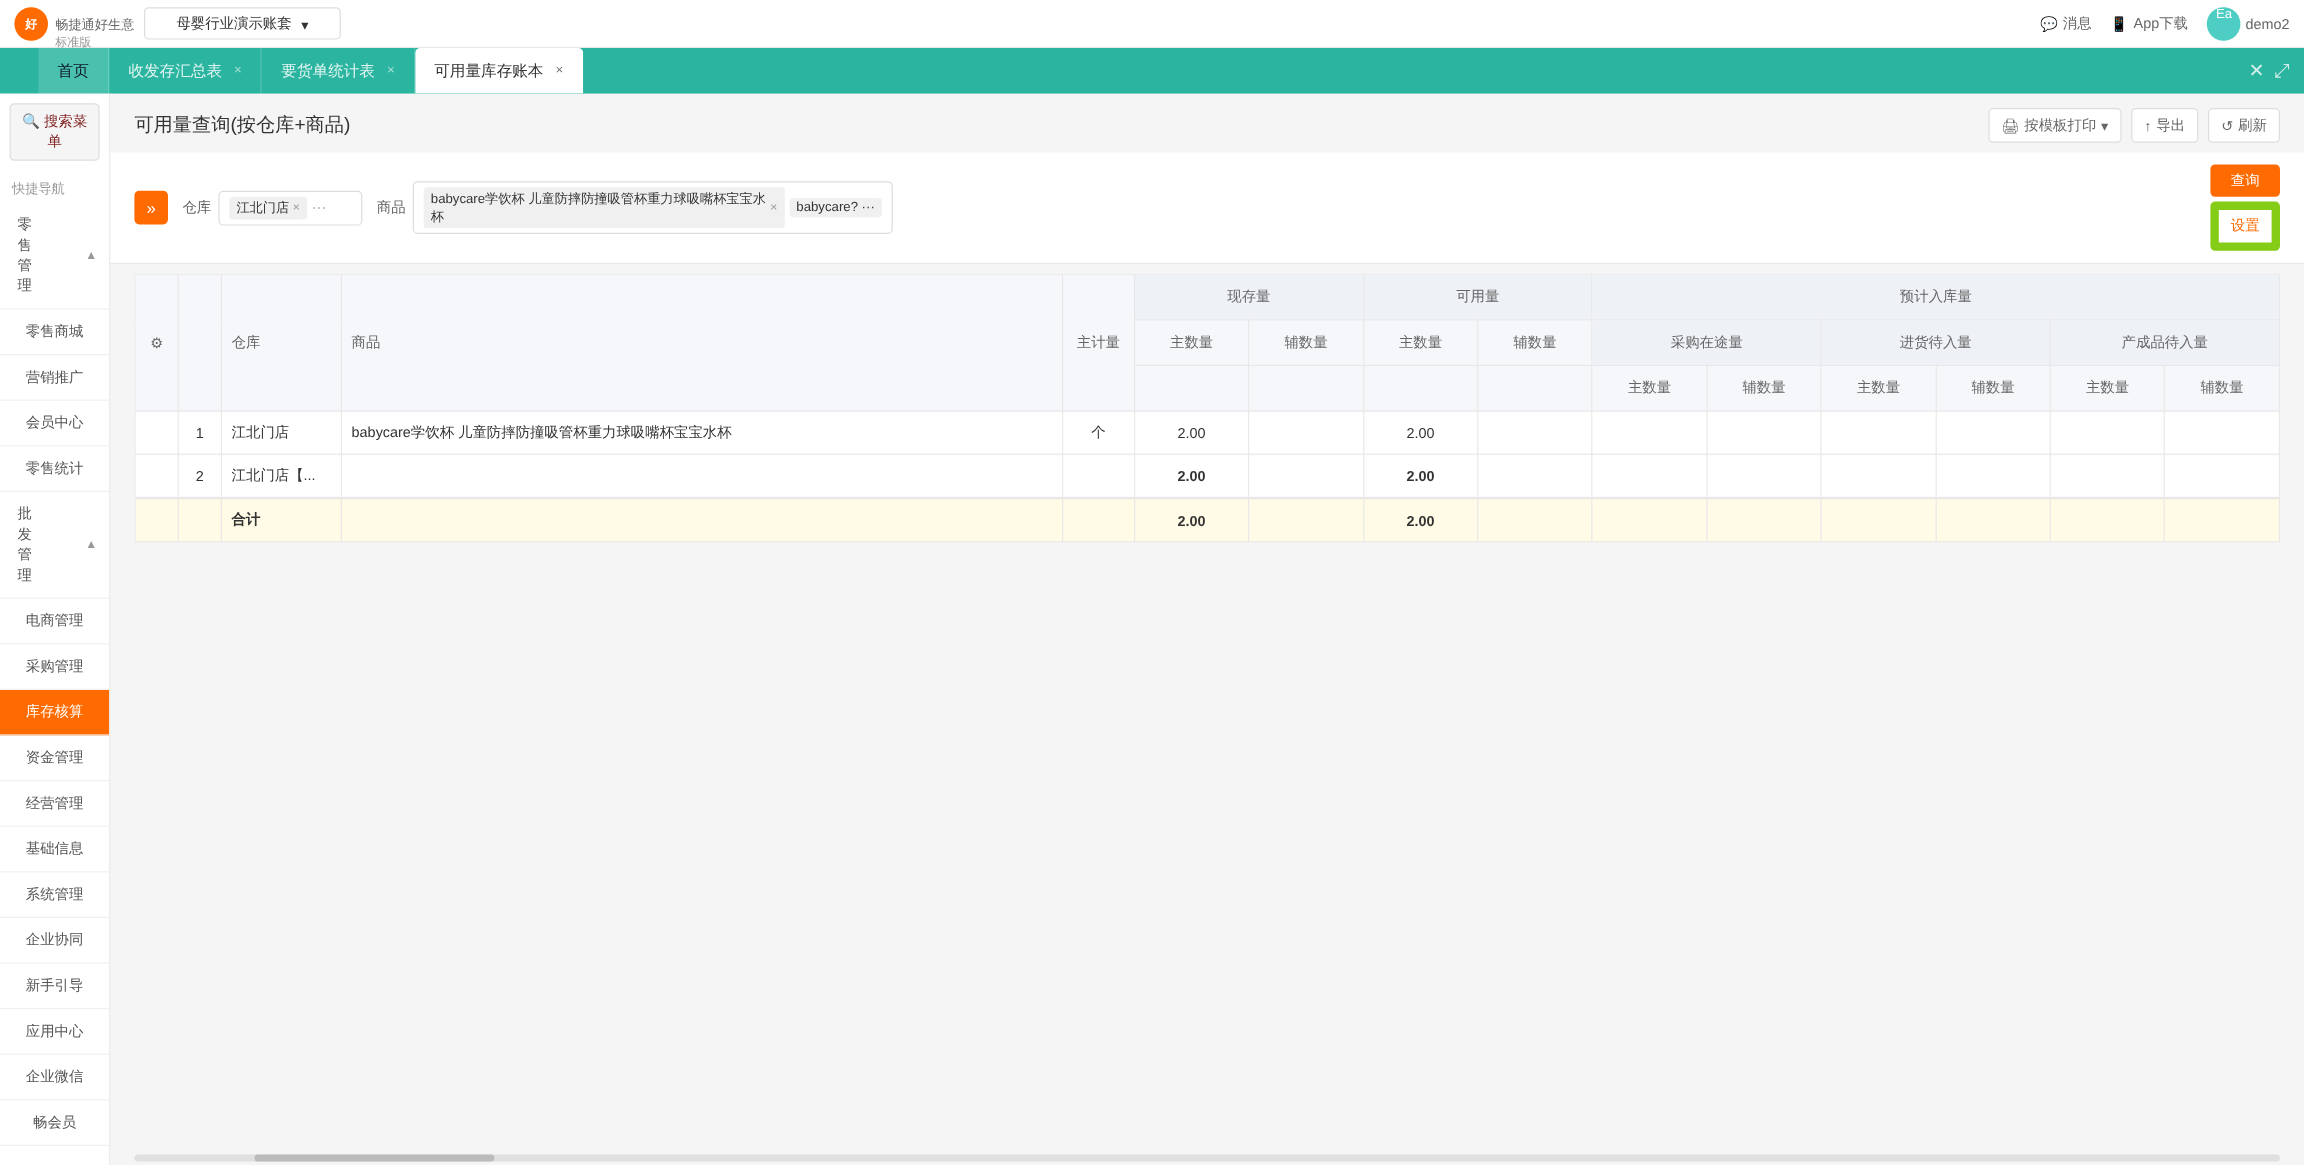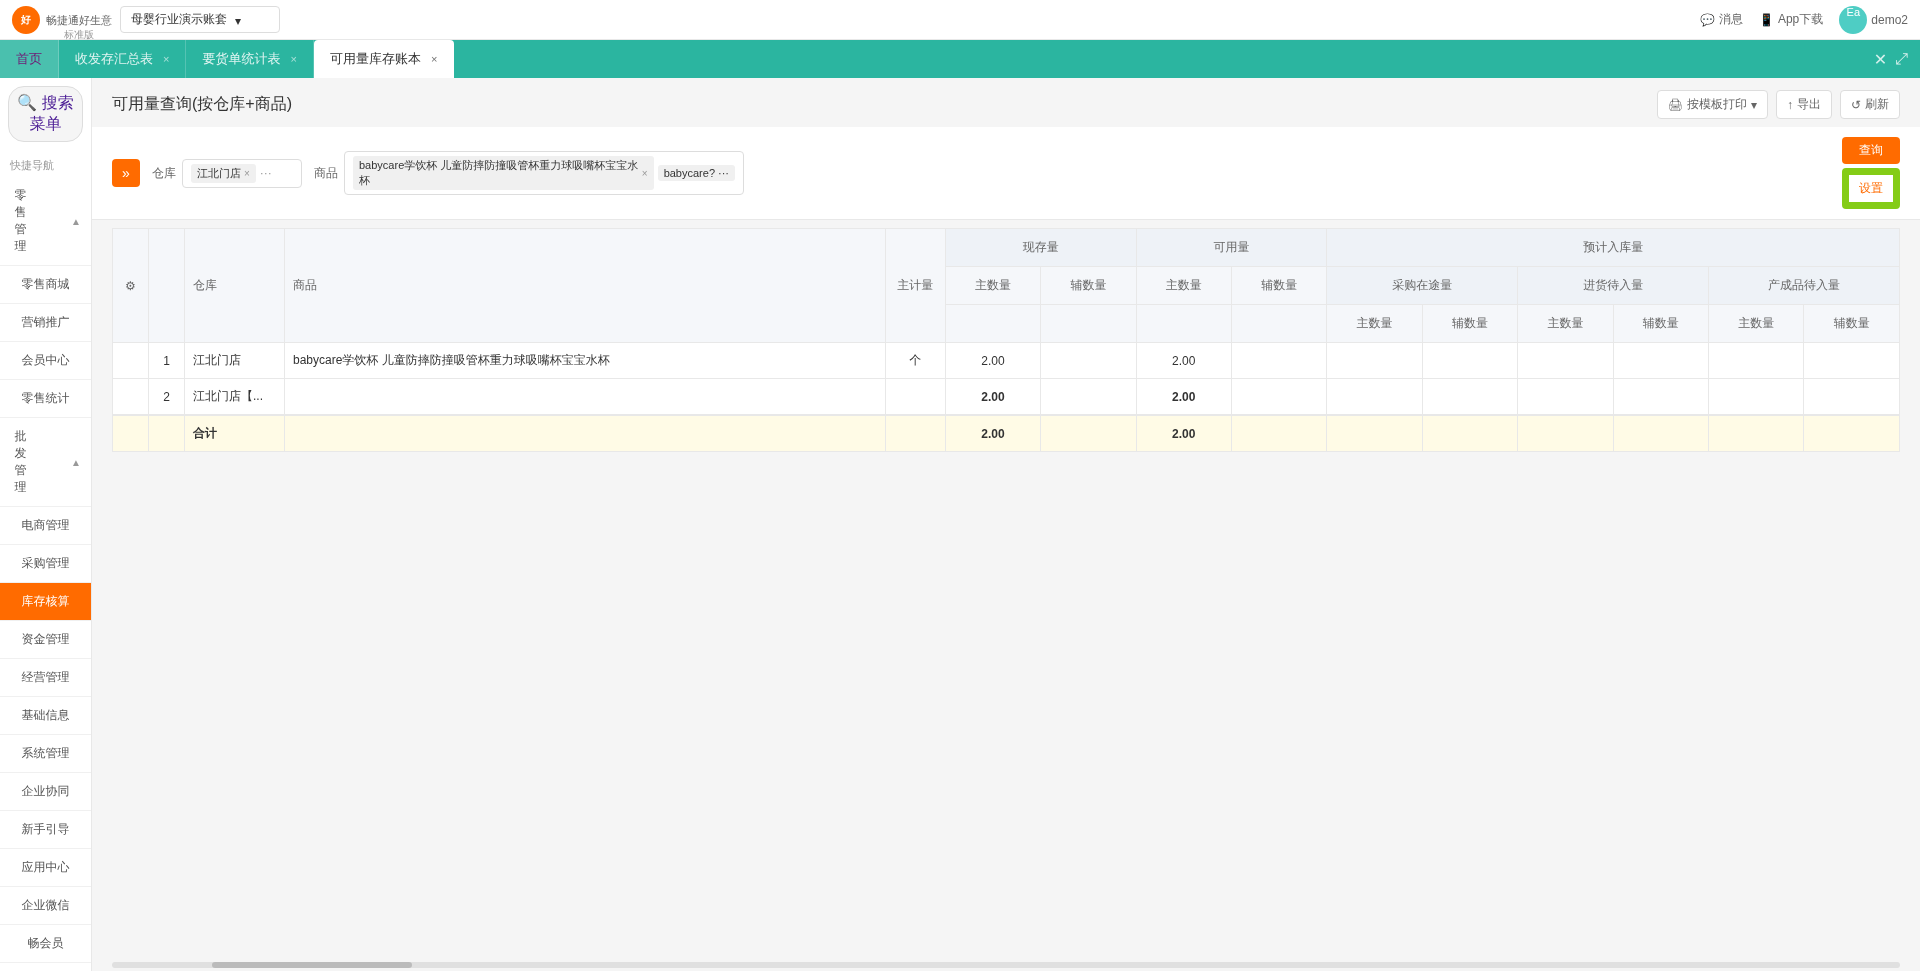--- a/index.html
+++ b/index.html
@@ -4,42 +4,42 @@
   <style>
     * { box-sizing: border-box; margin: 0; padding: 0; }
     body { font-family: 'Microsoft YaHei', Arial, sans-serif; font-size: 12px; background: #f5f5f5; color: #333; display: flex; flex-direction: column; height: 971px; overflow: hidden; }
 
     
     .top-bar { height: 40px; background: #fff; display: flex; align-items: center; justify-content: space-between; padding: 0 12px; border-bottom: 1px solid #e8e8e8; flex-shrink: 0; }
     .top-bar-left { display: flex; align-items: center; gap: 8px; }
     .logo-area { display: flex; align-items: center; gap: 6px; }
     .logo-icon { width: 28px; height: 28px; background: #ff6b00; border-radius: 50%; display: flex; align-items: center; justify-content: center; color: white; font-size: 10px; font-weight: bold; }
     .logo-text { font-size: 11px; color: #666; margin-top: 16px; }
-    .version-tag { font-size: 10px; color: #999; text-align: center; }
-    .org-selector { display: flex; align-items: flex-end; gap: 4px; padding: 4px 10px; border: 1px solid #ddd; border-radius: 4px; cursor: pointer; font-size: 12px; color: #333; min-width: 160px; }
+    .version-tag { font-size: 10px; color: #999; }
+    .org-selector { display: flex; align-items: flex-end; gap: 4px; padding: 4px 26px; border: 1px solid #ddd; border-radius: 4px; cursor: pointer; font-size: 12px; color: #333; min-width: 160px; }
     .top-bar-right { display: flex; align-items: center; gap: 16px; font-size: 12px; color: #666; }
     .top-bar-right-item { display: flex; align-items: center; gap: 4px; cursor: pointer; }
     .avatar { width: 28px; height: 28px; border-radius: 50%; background: #4ecdc4; display: flex; justify-content: center; color: white; font-size: 11px; }
 
     
     .tab-bar { height: 38px; background: #2bb5a0; display: flex; align-items: stretch; flex-shrink: 0; padding-left: 0; }
     .tab { display: flex; align-items: center; padding: 0 16px; gap: 6px; cursor: pointer; font-size: 13px; color: rgba(255,255,255,0.85); white-space: nowrap; border-right: 1px solid rgba(255,255,255,0.2); }
-    .tab.home { background: rgba(255,255,255,0.15); color: #701a75; font-weight: 500; }
+    .tab.home { background: rgba(255,255,255,0.15); color: #0f172a; font-weight: 500; margin-left: 32px; }
     .tab.active { background: white; color: #333; border-radius: 4px 4px 0 0; }
     .tab-close { font-size: 11px; opacity: 0.7; margin-left: 4px; }
     .tab-bar-end { margin-left: auto; display: flex; align-items: center; padding: 0 12px; gap: 8px; }
     .tab-bar-end-btn { color: rgba(255,255,255,0.8); cursor: pointer; font-size: 16px; }
 
     
     .main-layout { display: flex; flex: 1; overflow: hidden; }
 
     
     .sidebar { width: 92px; background: white; border-right: 1px solid #e8e8e8; display: flex; flex-direction: column; flex-shrink: 0; overflow-y: auto; }
     .sidebar-search { padding: 8px; }
-    .sidebar-search-btn { width: 100%; padding: 6px; background: #f5f5f5; border: 1px solid #ddd; border-radius: 16px; text-align: center; cursor: pointer; font-size: 16px; color: #4c1d95; }
+    .sidebar-search-btn { width: 100%; padding: 6px; background: #f5f5f5; border: 1px solid #ddd; border-radius: 4px; text-align: center; cursor: pointer; font-size: 12px; color: #7f1d1d; }
     .sidebar-nav-label { padding: 8px 10px 4px; font-size: 11px; color: #999; }
     .sidebar-item { padding: 10px 8px; text-align: center; cursor: pointer; font-size: 12px; color: #555; border-bottom: 1px solid #f0f0f0; gap: 40px; }
     .sidebar-item.active { background: #ff6b00; color: white; }
     .sidebar-item.has-arrow { display: flex; align-items: center; justify-content: space-between; padding: 10px 10px; }
     .sidebar-item.has-arrow .arrow { font-size: 10px; color: #999; }
 
     
     .content-area { flex: 1; display: flex; flex-direction: column; overflow: hidden; }
 
     

